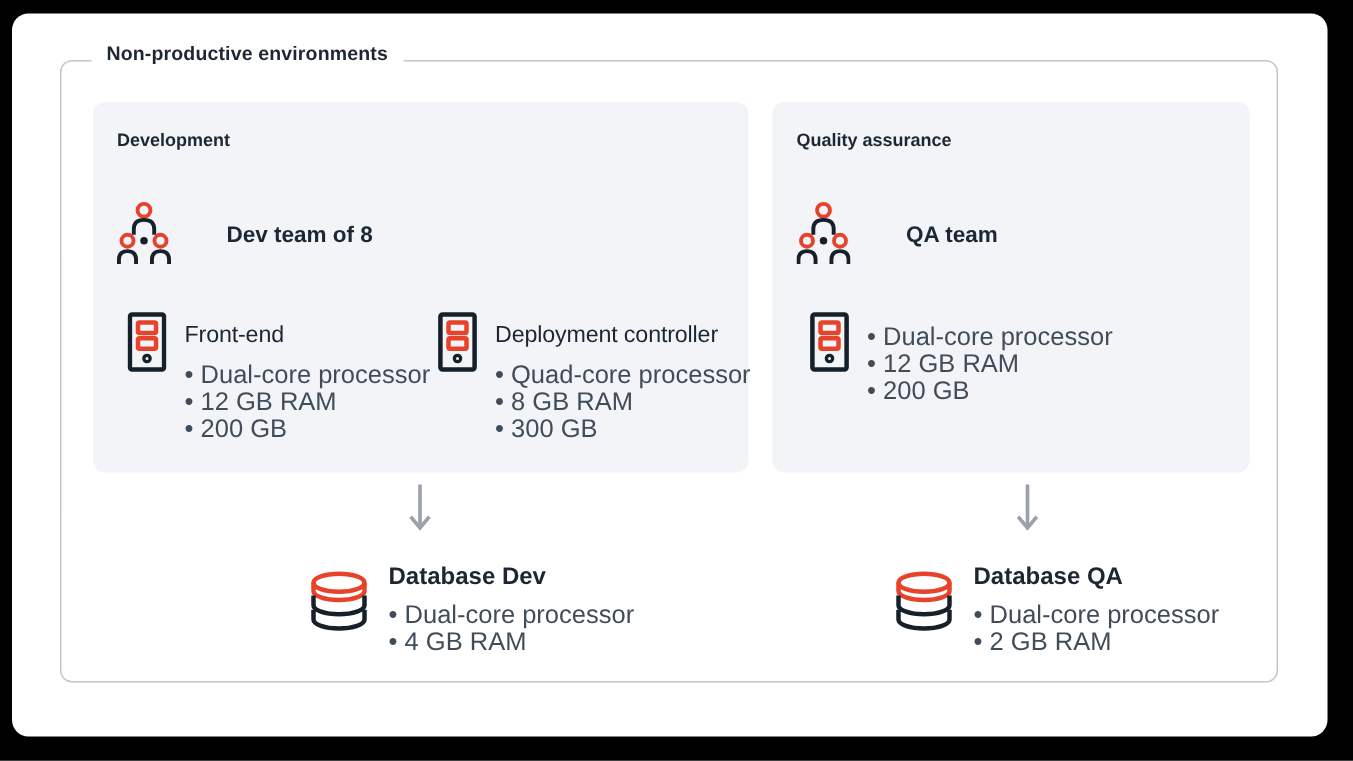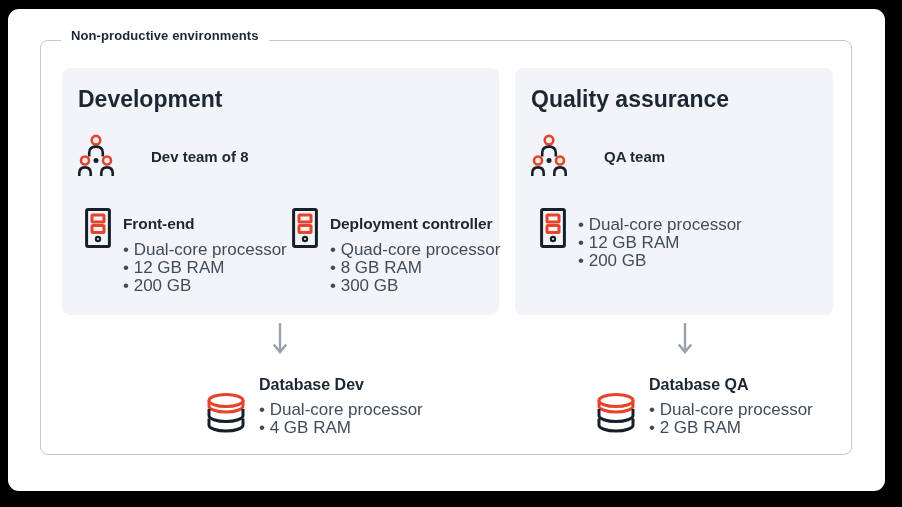--- a/index.html
+++ b/index.html
@@ -25,41 +25,41 @@
     position:absolute;left:20px;top:-13px;background:#fff;padding:0 10px;
     font-size:13px;font-weight:700;color:var(--heading);letter-spacing:.1px;
     white-space:nowrap;
   }
   .panel{
     position:absolute;top:59px;height:247px;background:var(--panel);border-radius:8px;
   }
   .panel-dev{left:54px;width:437px;}
   .panel-qa{left:507px;width:318px;}
   .panel-title{
-    position:absolute;left:16px;top:18px;font-size:23px;font-weight:600;color:var(--heading);
+    position:absolute;left:16px;top:18px;font-size:12px;font-weight:600;color:var(--heading);
   }
   .team-row{
     position:absolute;left:16px;top:66px;display:flex;align-items:center;gap:13px;
   }
   .team-label{font-size:15px;font-weight:600;color:var(--heading);white-space:nowrap;margin-left:24px;}
   .server-block{
     position:absolute;display:flex;align-items:flex-start;gap:12px;
   }
   .sv-text .sv-title{
-    margin-top:7px;font-size:15.5px;font-weight:700;color:var(--heading);
+    margin-top:7px;font-size:15.5px;font-weight:400;color:var(--heading);
     white-space:nowrap;letter-spacing:-.1px;
   }
   .specs{list-style:none;margin-top:8px;}
   .specs li{
     font-size:17px;color:var(--body);line-height:18px;white-space:nowrap;
   }
   .specs li::before{content:"• ";}
   .arrow{position:absolute;width:16px;height:36px;}
   .db-block{
-    position:absolute;display:flex;align-items:flex-end;gap:12px;
+    position:absolute;display:flex;align-items:center;gap:12px;
   }
   .db-text .db-title{
     margin-top:12px;font-size:16px;font-weight:600;color:var(--heading);white-space:nowrap;
   }
   .db-text .specs{margin-top:7px;}
   
   .st-dark{stroke:var(--dark);fill:none;}
   .st-red{stroke:var(--accent);fill:none;}
   .fill-dark{fill:var(--dark);}
 </style>

